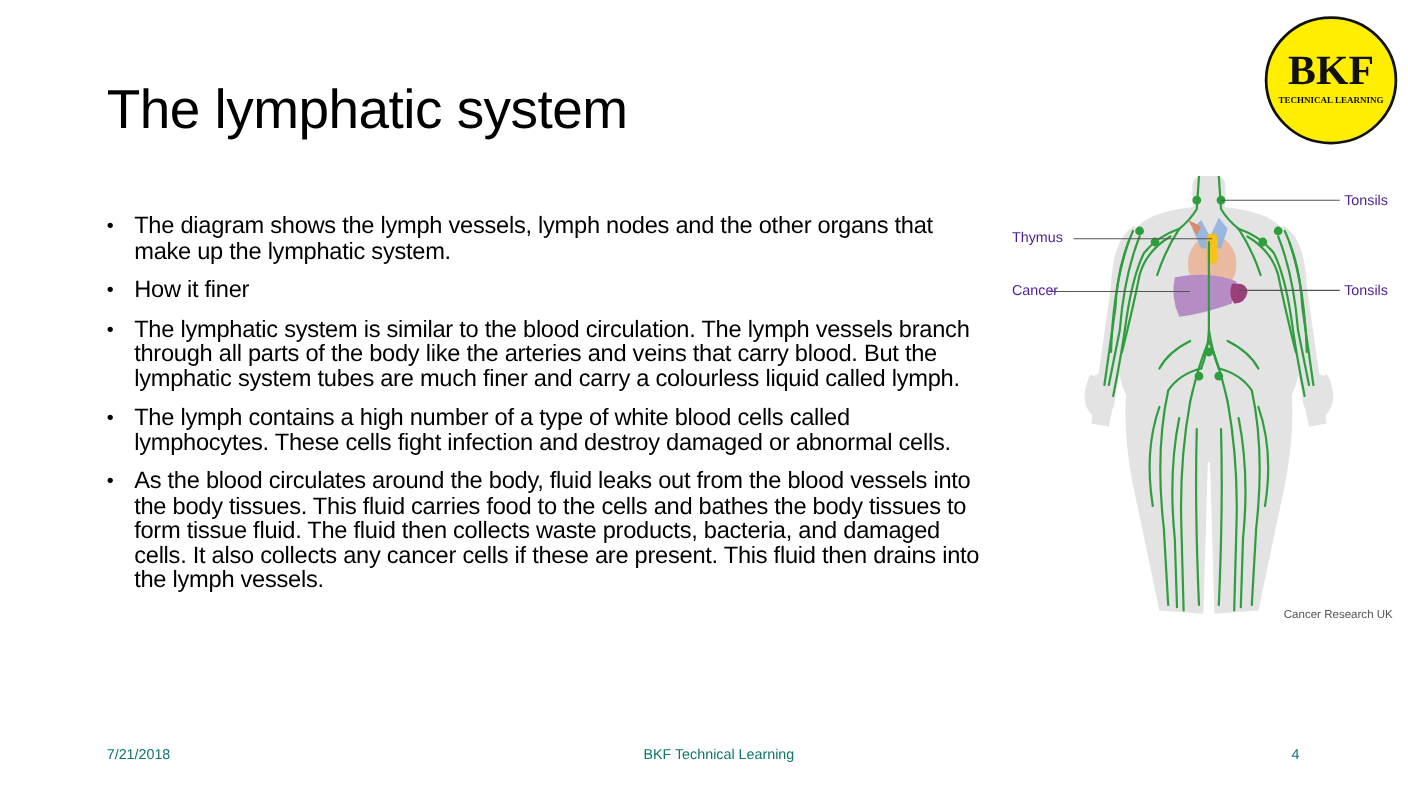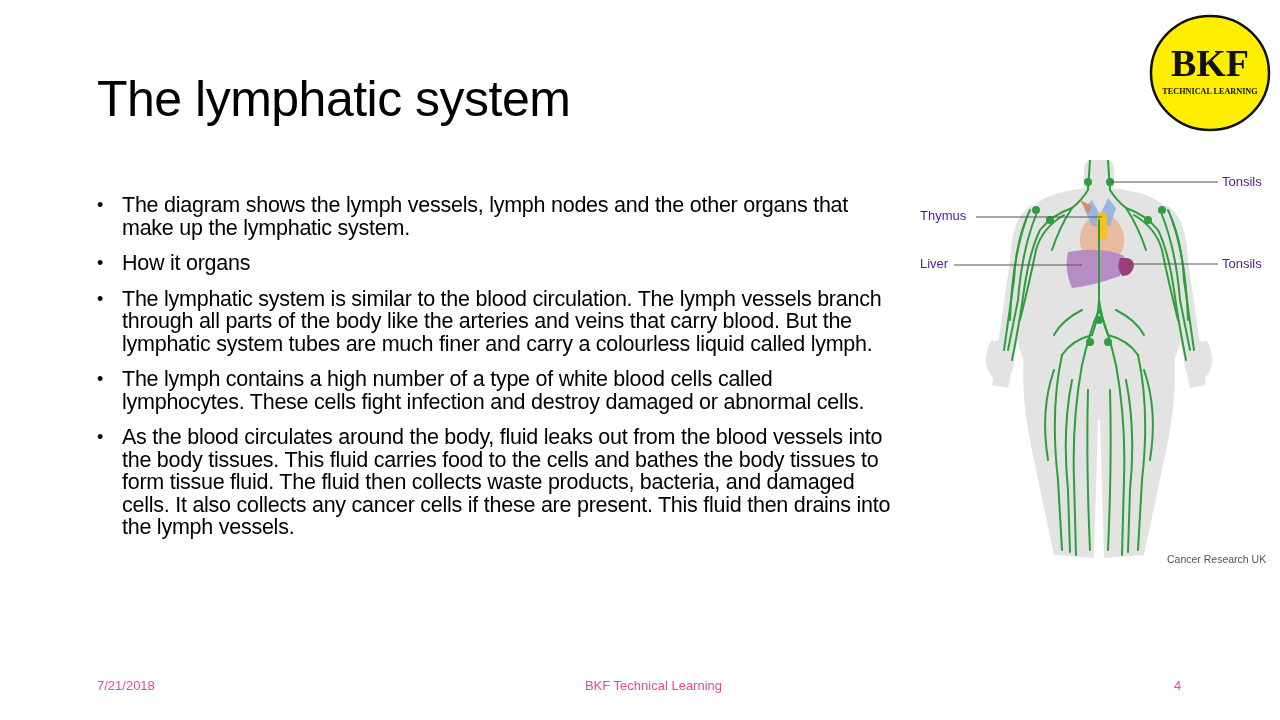--- a/index.html
+++ b/index.html
@@ -39,21 +39,21 @@
     }
     .fig-label {
       position: absolute; font-size: 13px; color: #4c1d95; font-family: "Liberation Sans", sans-serif;
     }
     .credit {
       position: absolute; left: 1167px; top: 553px; font-size: 10.5px; color: #555;
       font-family: "Liberation Sans", sans-serif;
     }
 
     .footer {
-      position: absolute; top: 678px; font-size: 13px; color: #ec4899;
+      position: absolute; top: 678px; font-size: 13px; color: #0f766e;
       font-family: "Liberation Sans", sans-serif;
     }
     .footer-date { left: 97px; }
     .footer-center { left: 0; width: 1280px; text-align: center; padding-left: 27px; }
     .footer-page { left: 1174px; }
   </style>
 </head>
 <body>
 
 <div class="slide">
@@ -61,21 +61,21 @@
   <div class="title">The lymphatic system</div>
 
   <svg class="logo" viewBox="0 0 122 118">
     <ellipse cx="61" cy="59" rx="59" ry="57" fill="#ffee00" stroke="#111" stroke-width="2.5"></ellipse>
     <text x="61" y="62" text-anchor="middle" font-family="Liberation Serif, serif" font-weight="bold" font-size="38" fill="#111">BKF</text>
     <text x="61" y="80" text-anchor="middle" font-family="Liberation Serif, serif" font-weight="bold" font-size="8.2" fill="#111">TECHNICAL LEARNING</text>
   </svg>
 
   <ul class="bullets">
     <li><span class="dot">•</span><span>The diagram shows the lymph vessels, lymph nodes and the other organs that make up the lymphatic system.</span></li>
-    <li><span class="dot">•</span><span>How it organs</span></li>
+    <li><span class="dot">•</span><span>How it finer</span></li>
     <li><span class="dot">•</span><span>The lymphatic system is similar to the blood circulation. The lymph vessels branch through all parts of the body like the arteries and veins that carry blood. But the lymphatic system tubes are much finer and carry a colourless liquid called lymph.</span></li>
     <li><span class="dot">•</span><span>The lymph contains a high number of a type of white blood cells called lymphocytes. These cells fight infection and destroy damaged or abnormal cells.</span></li>
     <li><span class="dot">•</span><span>As the blood circulates around the body, fluid leaks out from the blood vessels into the body tissues. This fluid carries food to the cells and bathes the body tissues to form tissue fluid. The fluid then collects waste products, bacteria, and damaged cells. It also collects any cancer cells if these are present. This fluid then drains into the lymph vessels.</span></li>
   </ul>
 
   <svg class="figure" viewBox="0 0 360 420">
 
     <g fill="#e3e3e3">
 
       <rect x="172" y="0" width="30" height="32" rx="8"></rect>
@@ -155,20 +155,20 @@
     <g stroke="#555" stroke-width="1">
       <line x1="198" y1="22" x2="306" y2="22"></line>
       <line x1="64" y1="57" x2="190" y2="57"></line>
       <line x1="42" y1="105" x2="170" y2="105"></line>
       <line x1="214" y1="104" x2="306" y2="104"></line>
     </g>
   </svg>
 
   <div class="fig-label" style="left:1222px; top:174px;">Tonsils</div>
   <div class="fig-label" style="left:920px; top:208px;">Thymus</div>
-  <div class="fig-label" style="left:920px; top:256px;">Liver</div>
+  <div class="fig-label" style="left:920px; top:256px;">Cancer</div>
   <div class="fig-label" style="left:1222px; top:256px;">Tonsils</div>
   <div class="credit">Cancer Research UK</div>
 
   <div class="footer footer-date">7/21/2018</div>
   <div class="footer footer-center">BKF Technical Learning</div>
   <div class="footer footer-page">4</div>
 </div>
 
 </body></html>

